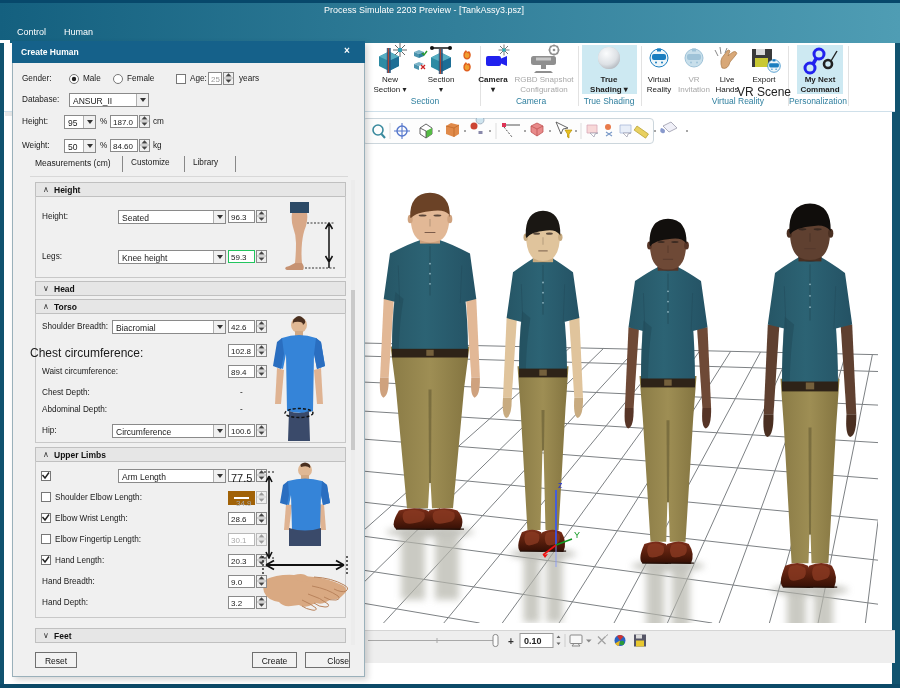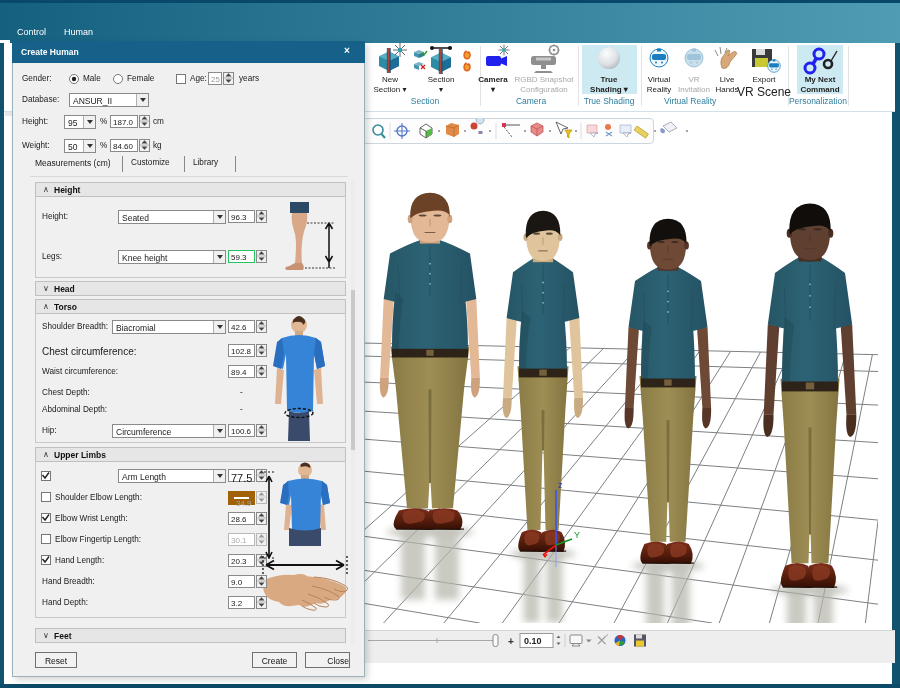--- a/index.html
+++ b/index.html
@@ -1,39 +1,40 @@
 <!DOCTYPE html>
 <html><head><meta charset="utf-8"><style>
 *{margin:0;padding:0;box-sizing:border-box;font-family:"Liberation Sans",sans-serif;}
 #app{position:relative;width:900px;height:688px;background:#fff;overflow:hidden;}
 .abs{position:absolute;}
 .tealtop{background:linear-gradient(to right,#14607f,#4f9db4);}
 </style></head><body>
 <div id="app">
 <div class="abs tealtop" style="left:0;top:0;width:900px;height:43px"></div>
     <div class="abs" style="left:0;top:0;width:900px;height:3px;background:#07486b"></div>
+    <div class="abs" style="left:0;top:5px;width:848px;height:12px;color:#fff;font-size:9px;text-align:center">Process Simulate 2203 Preview - [TankAssy3.psz]</div>
     <div class="abs" style="left:17px;top:27px;color:#fff;font-size:9px">Control</div>
     <div class="abs" style="left:64px;top:27px;color:#fff;font-size:9px">Human</div>
     <div class="abs" style="left:0;top:40px;width:10px;height:8px;background:#fff"></div>
     <div class="abs" style="left:0;top:43px;width:4px;height:645px;background:#11536f"></div>
     <div class="abs" style="left:892px;top:43px;width:8px;height:645px;background:#11536f"></div>
     <div class="abs" style="left:0;top:684px;width:900px;height:4px;background:#0c4a68"></div>
     <div class="abs" style="left:4px;top:43px;width:9px;height:641px;background:#fff"></div>
     <div class="abs" style="left:5px;top:98px;width:8px;height:18px;background:#e8e8e8;color:#555;font-size:7px;text-align:center;line-height:18px">×</div>
     <div class="abs" style="left:6px;top:72px;width:0;height:0;border-left:3px solid transparent;border-right:3px solid transparent;border-top:4px solid #333"></div>
     <div class="abs" style="left:4px;top:43px;width:891px;height:69px;background:#fff;border-bottom:1px solid #cfe0ea"></div>
     <div class="abs" style="left:480px;top:46px;width:1px;height:60px;background:#e2e2e2"></div>
     <div class="abs" style="left:578px;top:46px;width:1px;height:60px;background:#e2e2e2"></div>
     <div class="abs" style="left:641px;top:46px;width:1px;height:60px;background:#e2e2e2"></div>
     <div class="abs" style="left:788px;top:46px;width:1px;height:60px;background:#e2e2e2"></div>
     <div class="abs" style="left:848px;top:46px;width:1px;height:60px;background:#e2e2e2"></div>
     <div class="abs" style="left:375px;top:96px;width:100px;text-align:center;font-size:8.5px;color:#2e7f9e">Section</div>
     <div class="abs" style="left:481px;top:96px;width:100px;text-align:center;font-size:8.5px;color:#2e7f9e">Camera</div>
     <div class="abs" style="left:559px;top:96px;width:100px;text-align:center;font-size:8.5px;color:#2e7f9e">True Shading</div>
-    <div class="abs" style="left:664px;top:96px;width:100px;text-align:left;font-size:8.5px;color:#2e7f9e">Virtual Reality</div>
+    <div class="abs" style="left:664px;top:96px;width:100px;text-align:right;font-size:8.5px;color:#2e7f9e">Virtual Reality</div>
     <div class="abs" style="left:768px;top:96px;width:100px;text-align:center;font-size:8.5px;color:#2e7f9e">Personalization</div>
     <div class="abs" style="left:582px;top:45px;width:55px;height:49px;background:#cde9f2"></div>
     <div class="abs" style="left:797px;top:45px;width:46px;height:49px;background:#cde9f2"></div>
     <svg class="abs" style="left:0;top:0" width="900" height="112" xmlns="http://www.w3.org/2000/svg">
       <defs>
         <radialGradient id="sphg" cx="0.38" cy="0.3" r="0.9">
           <stop offset="0" stop-color="#fbfcfd"></stop>
           <stop offset="0.55" stop-color="#dde1e5"></stop>
           <stop offset="1" stop-color="#9aa0a8"></stop>
         </radialGradient>
@@ -564,21 +565,21 @@
     <div class="abs" style="left:213px;top:321px;width:12px;height:12px;background:#f0f0f0;border-left:1px solid #b0b0b0">
       <div style="position:absolute;left:2.5px;top:4px;width:0;height:0;border-left:3.5px solid transparent;border-right:3.5px solid transparent;border-top:4.5px solid #333"></div>
     </div>
     <div class="abs" style="left:228px;top:320px;width:27px;height:13px;background:#fff;border:1px solid #8a8a8a;font-size:8px;color:#1a1a1a;padding:1.5px 0 0 2px">42.6</div>
     <svg class="abs" style="left:256px;top:320px" width="11" height="13">
       <rect x="0.5" y="0.5" width="10" height="12" fill="#f0f0f0" stroke="#8a8a8a"></rect>
       <path d="M2.5 4.5 h6 l-3 -3.2 z" fill="#444"></path>
       <path d="M2.5 7.5 h6 l-3 3.2 z" fill="#444"></path>
       <line x1="1" y1="6.0" x2="10" y2="6.0" stroke="#8a8a8a" stroke-width="0.6"></line>
     </svg>
-    <div class="abs" style="left:42px;top:346px;font-size:10px;color:#1a1a1a">Chest circumference:</div>
+    <div class="abs" style="left:30px;top:346px;font-size:12px;color:#1a1a1a">Chest circumference:</div>
     <div class="abs" style="left:228px;top:344px;width:27px;height:13px;background:#fff;border:1px solid #8a8a8a;font-size:8px;color:#1a1a1a;padding:1.5px 0 0 2px">102.8</div>
     <svg class="abs" style="left:256px;top:344px" width="11" height="13">
       <rect x="0.5" y="0.5" width="10" height="12" fill="#f0f0f0" stroke="#8a8a8a"></rect>
       <path d="M2.5 4.5 h6 l-3 -3.2 z" fill="#444"></path>
       <path d="M2.5 7.5 h6 l-3 3.2 z" fill="#444"></path>
       <line x1="1" y1="6.0" x2="10" y2="6.0" stroke="#8a8a8a" stroke-width="0.6"></line>
     </svg>
     <div class="abs" style="left:42px;top:367px;font-size:8.2px;color:#1a1a1a">Waist circumference:</div>
     <div class="abs" style="left:228px;top:365px;width:27px;height:13px;background:#fff;border:1px solid #8a8a8a;font-size:8px;color:#1a1a1a;padding:1.5px 0 0 2px">89.4</div>
     <svg class="abs" style="left:256px;top:365px" width="11" height="13">

